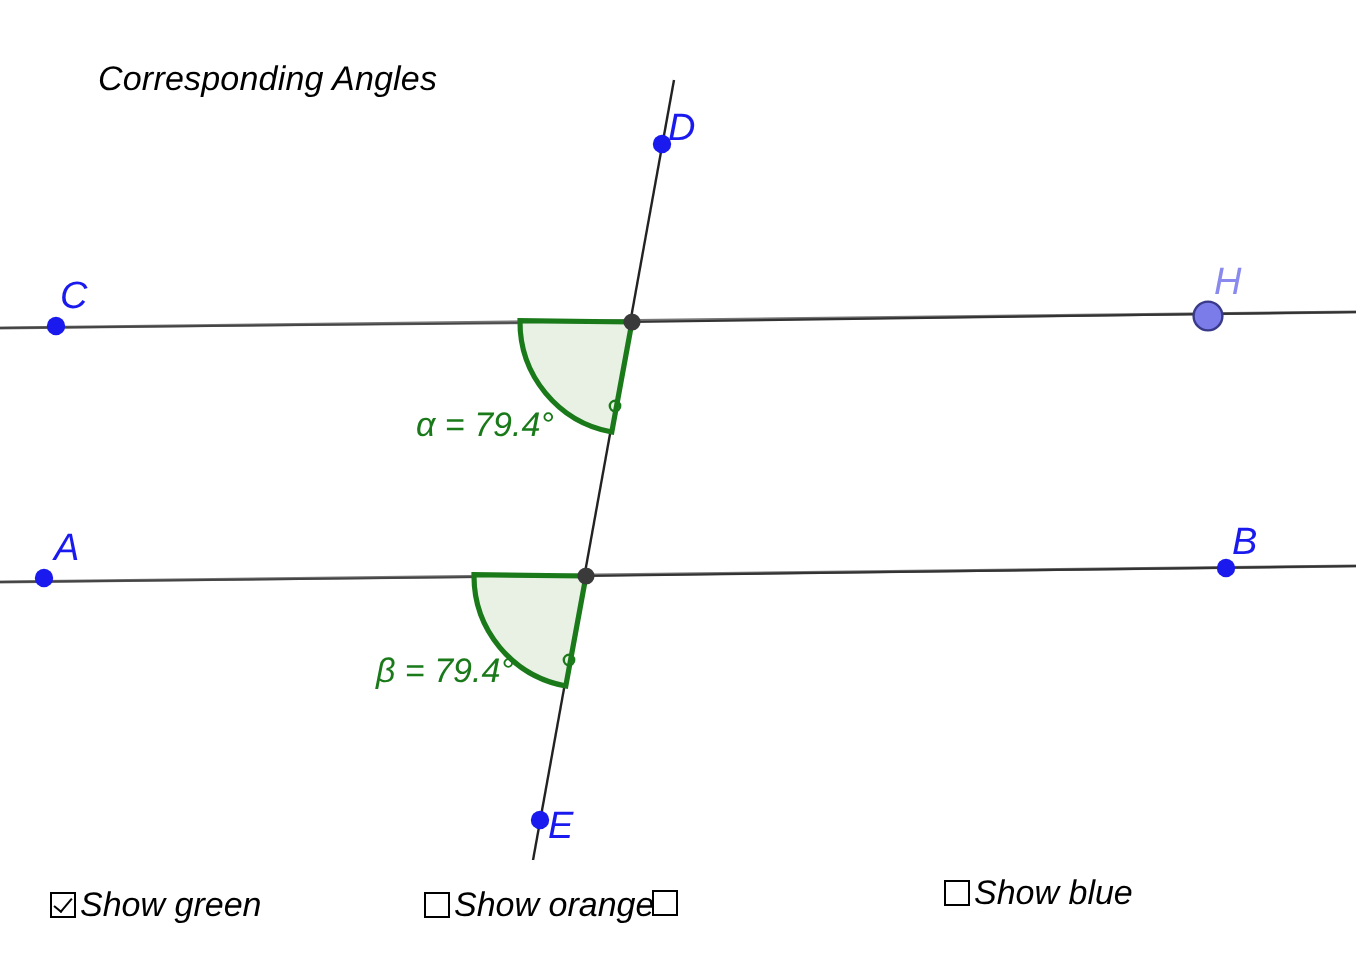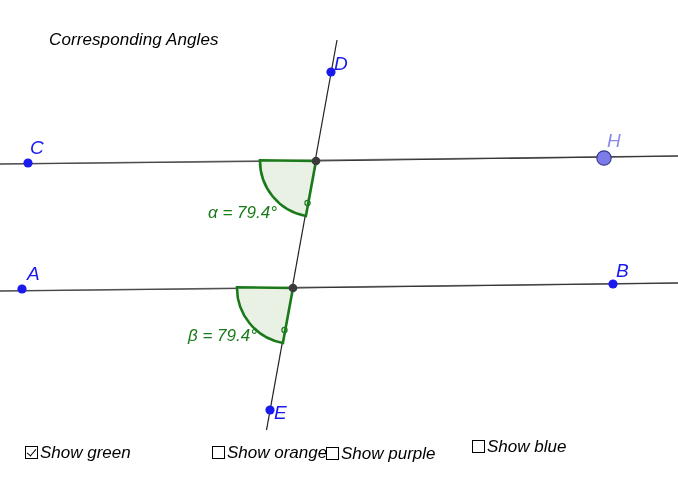--- a/index.html
+++ b/index.html
@@ -168,21 +168,20 @@
       <span class="cb-text">Show green</span>
     </div>
 
     <div class="cb-item" id="cb-orange">
       <span class="cb-box"></span>
       <span class="cb-text">Show orange</span>
     </div>
 
     <div class="cb-item" id="cb-purple">
       <span class="cb-box"></span>
-      <span class="cb-text">Show purple</span>
     </div>
 
     <div class="cb-item" id="cb-blue">
       <span class="cb-box"></span>
       <span class="cb-text">Show blue</span>
     </div>
 
   </div>
 </div>
 

